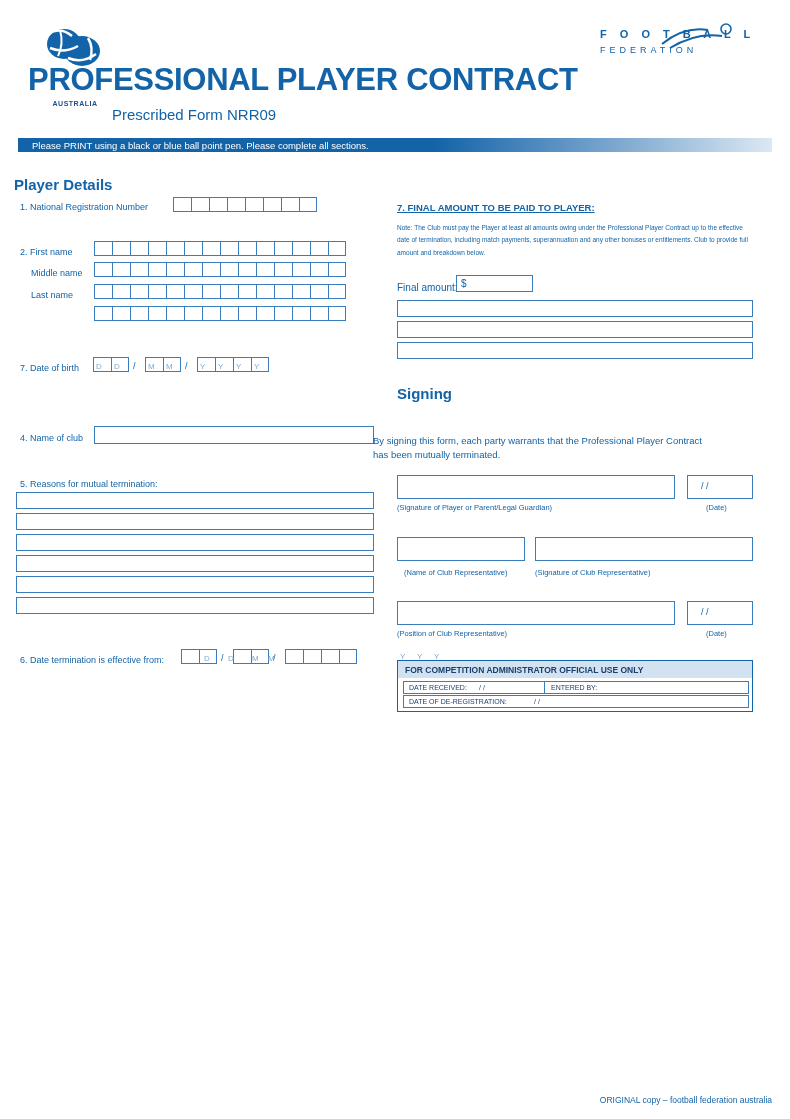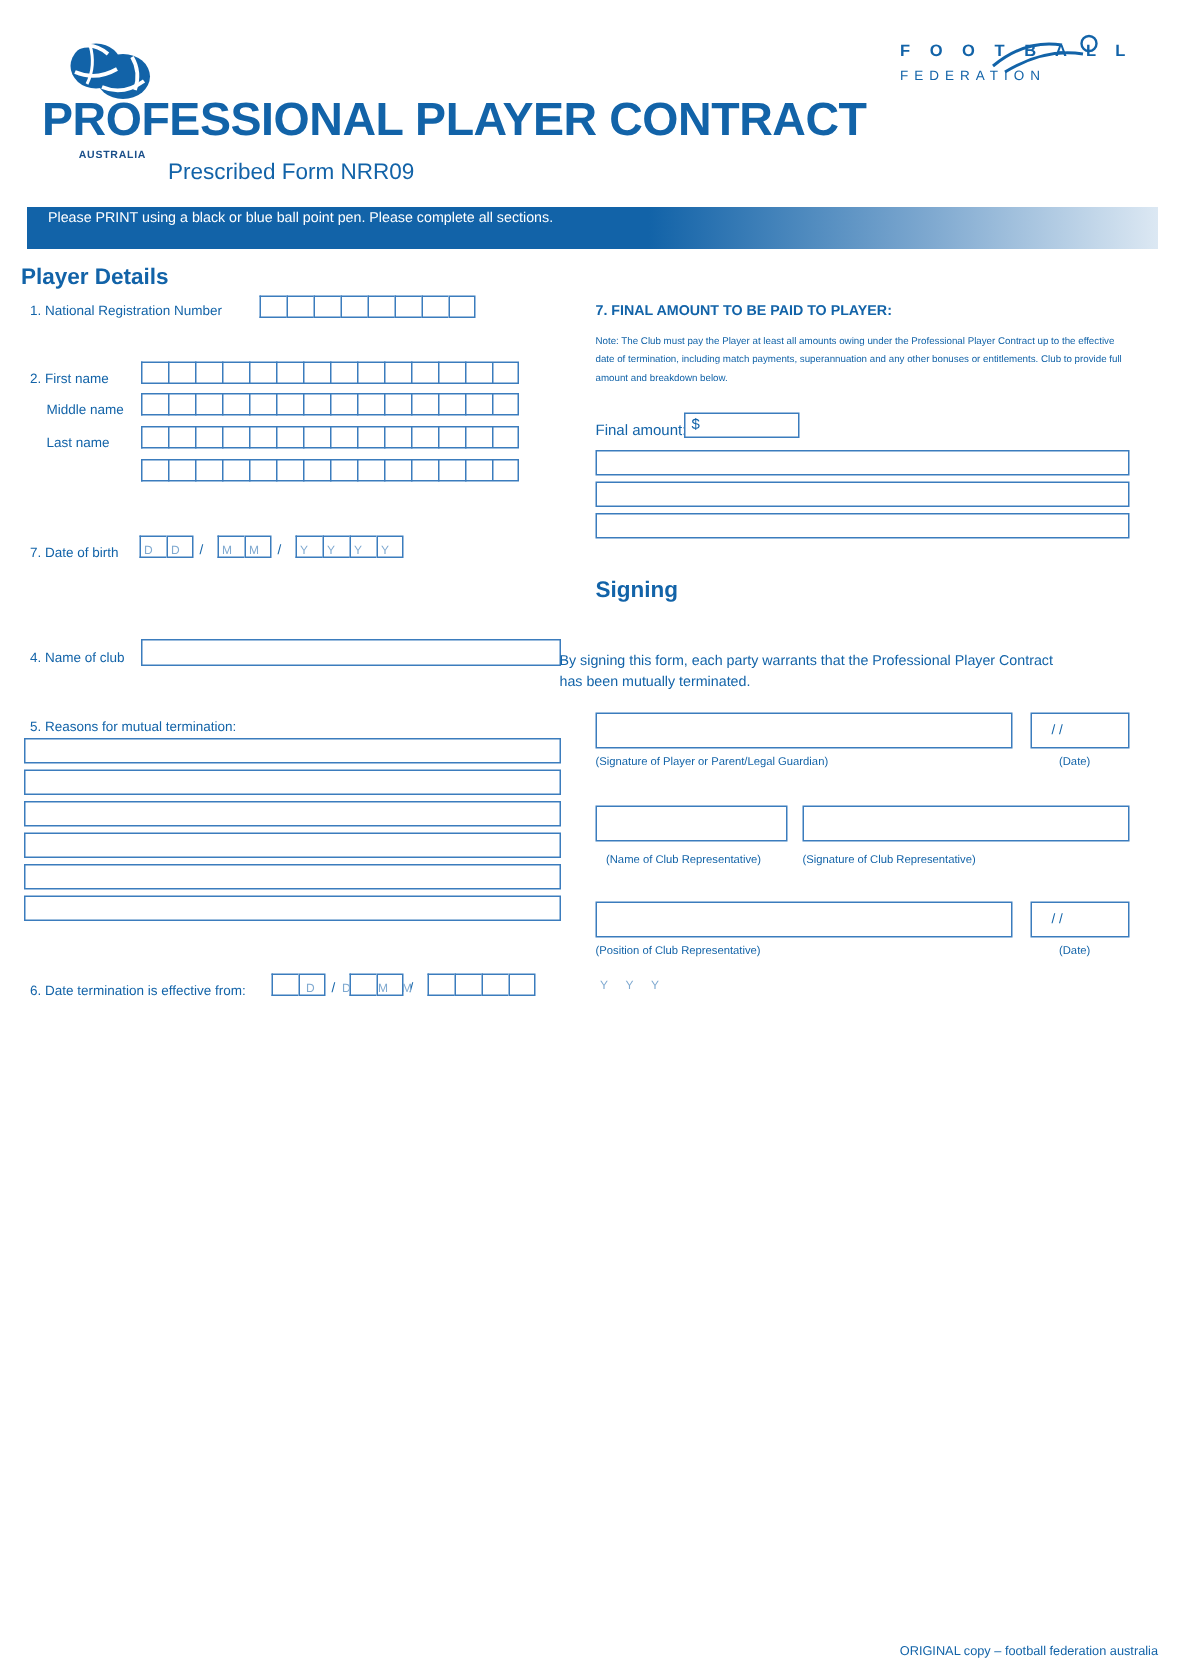--- a/index.html
+++ b/index.html
@@ -105,21 +105,21 @@
     letter-spacing: 4px;
     white-space: nowrap;
   }
 
   
   .banner {
     position: absolute;
     left: 18px;
     top: 138px;
     width: 754px;
-    height: 28px;
+    height: 14px;
     background: linear-gradient(to right, #1263a8 0%, #1263a8 55%, #7fa9d0 80%, #dce8f3 100%);
   }
   .banner-text {
     position: absolute;
     left: 14px;
     top: 2px;
     font-size: 9.5px;
     color: #ffffff;
     white-space: nowrap;
   }
@@ -136,20 +136,21 @@
     font-size: 9px;
     color: #1263a8;
     white-space: nowrap;
   }
   .lbl-b {
     position: absolute;
     font-size: 9.5px;
     font-weight: bold;
     color: #1263a8;
     white-space: nowrap;
+    text-decoration: underline;
   }
   .note {
     position: absolute;
     font-size: 6.5px;
     color: #1263a8;
     line-height: 1.9;
     width: 360px;
   }
   .cellrow {
     position: absolute;
@@ -466,16 +467,31 @@
   <div class="caption" style="left:404px; top:568px;">(Name of Club Representative)</div>
   <div class="caption" style="left:535px; top:568px;">(Signature of Club Representative)</div>
 
   <div class="linebox" style="left:397px; top:601px; width:278px; height:24px;"></div>
   <div class="linebox" style="left:687px; top:601px; width:66px; height:24px;">
     <span style="position:absolute; left:13px; top:5px; font-size:9px; color:#1263a8;">/          /</span>
   </div>
   <div class="caption" style="left:397px; top:629px;">(Position of Club Representative)</div>
   <div class="caption" style="left:706px; top:629px;">(Date)</div>
 
+  <div class="official">
+    <div class="official-head">
+      <span>FOR COMPETITION ADMINISTRATOR OFFICIAL USE ONLY</span>
+    </div>
+    <div class="official-row" style="top:20px;">
+      <span class="txt" style="left:5px;">DATE RECEIVED:</span>
+      <span class="txt" style="left:75px;">/          /</span>
+      <span class="vdiv" style="left:140px;"></span>
+      <span class="txt" style="left:147px;">ENTERED BY:</span>
+    </div>
+    <div class="official-row" style="top:34px;">
+      <span class="txt" style="left:5px;">DATE OF DE-REGISTRATION:</span>
+      <span class="txt" style="left:130px;">/          /</span>
+    </div>
+  </div>
 
   <div class="footer">ORIGINAL copy – football federation australia</div>
 
 </div>
 
 </body></html>

